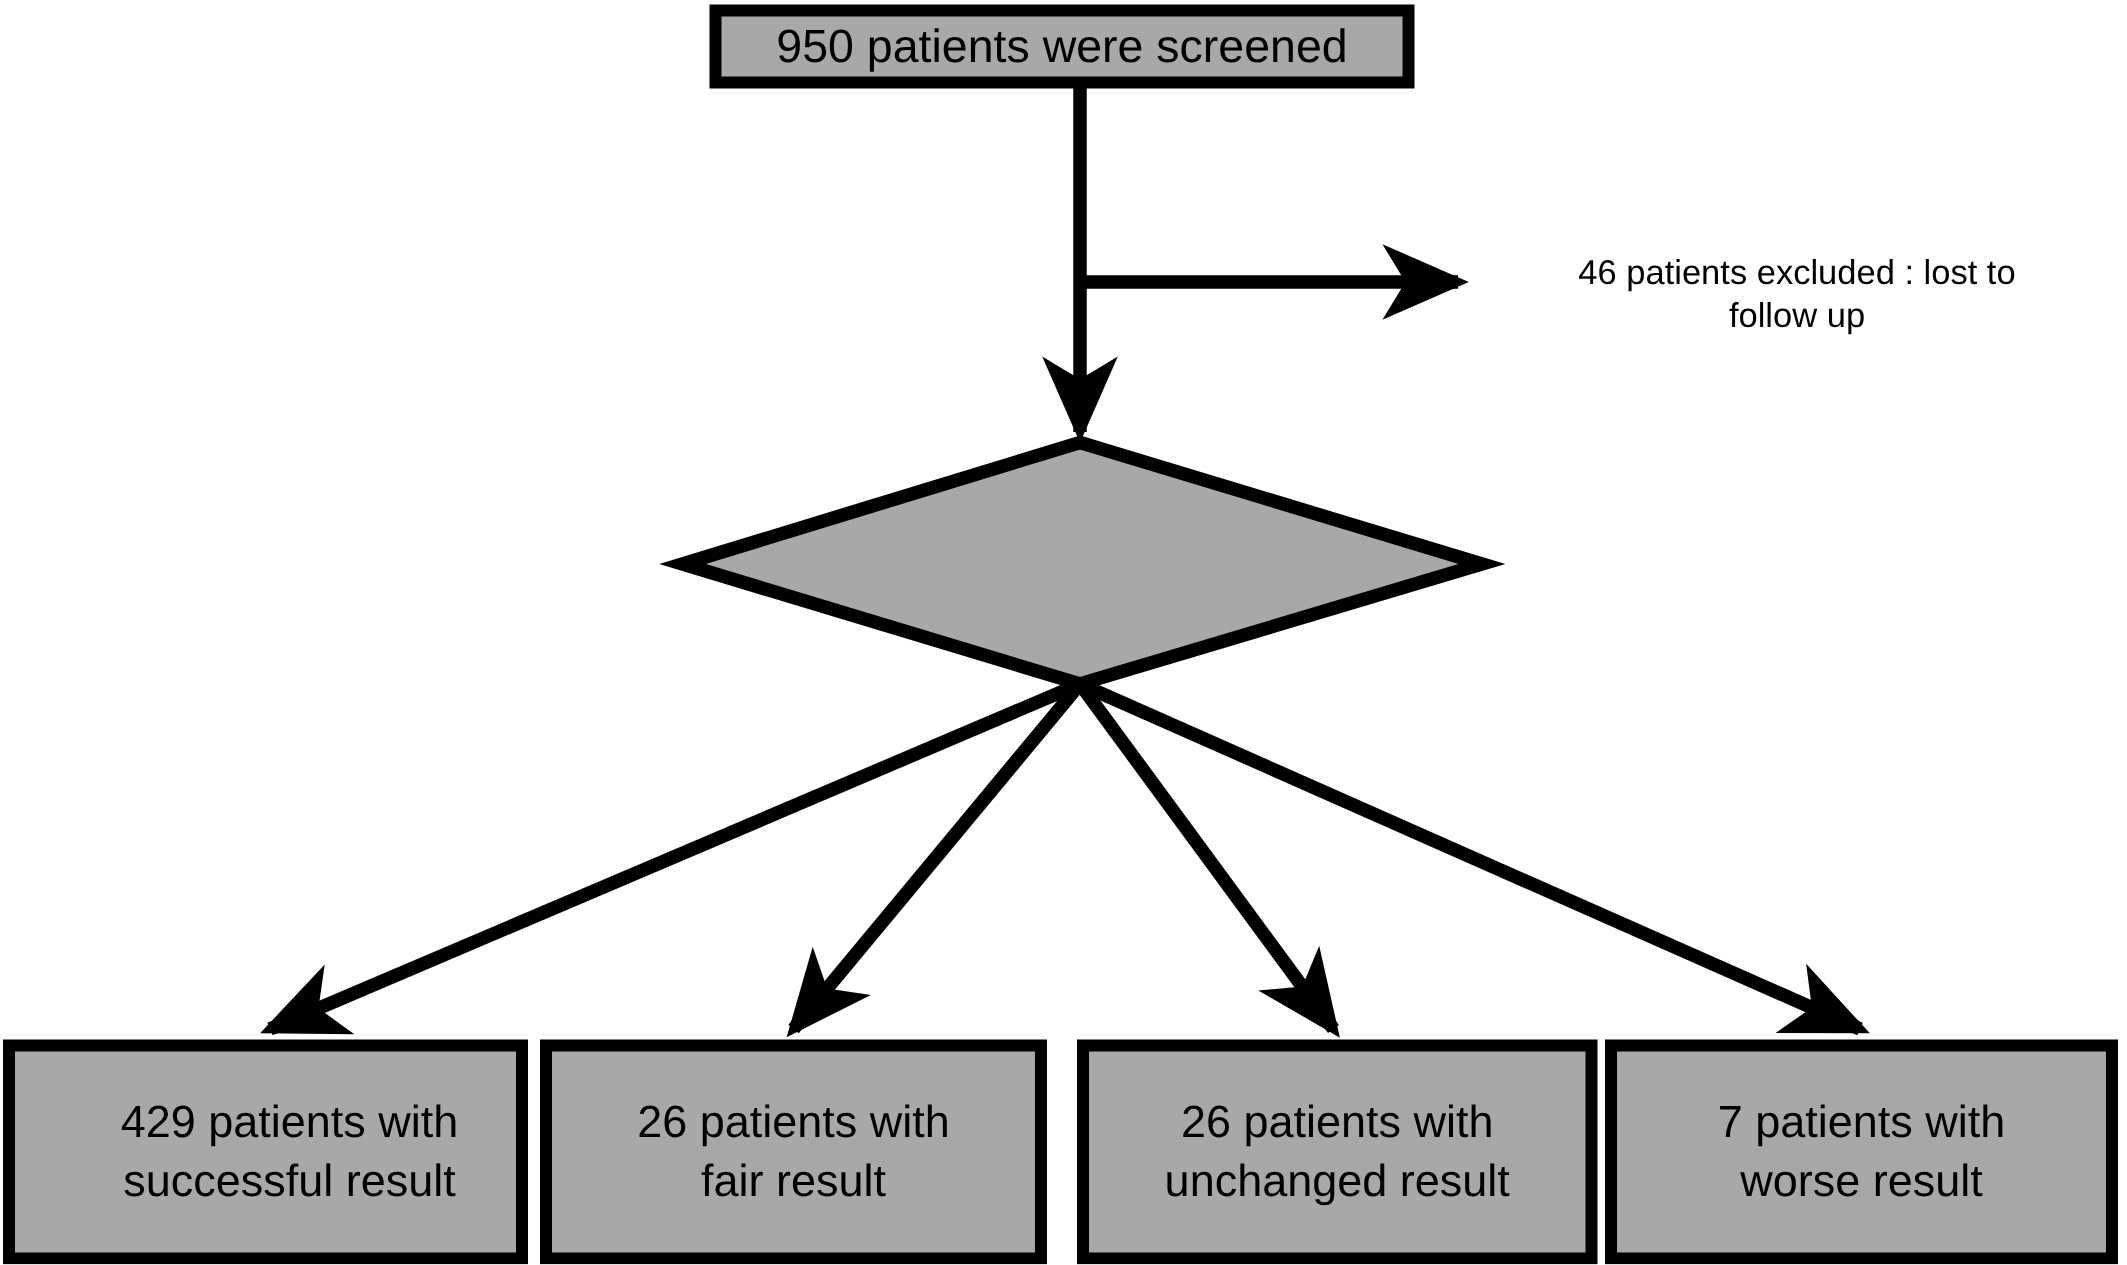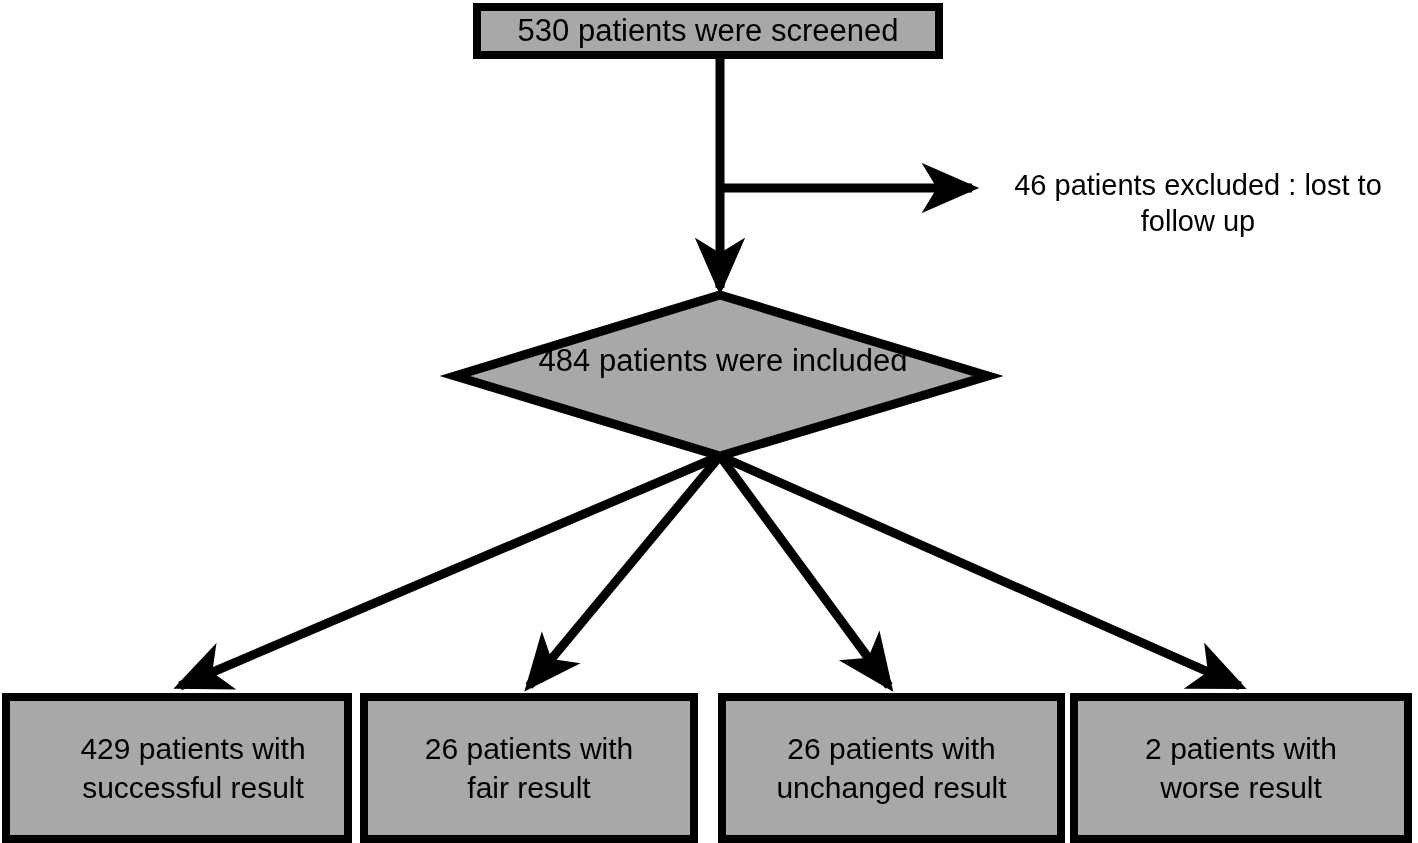--- a/index.html
+++ b/index.html
@@ -50,21 +50,21 @@
     width: 536px;
     height: 46px;
     font-size: 31px;
   }
   
   #side-note {
     left: 998px;
     top: 167px;
     width: 400px;
     height: 72px;
-    font-size: 29px;
+    font-size: 23px;
     align-items: flex-start;
     line-height: 1.25;
   }
   .result-label {
     font-size: 30px;
     line-height: 1.30;
   }
   #res-0 { left: 20px;    top: 695px; width: 346px; height: 146px; }
   #res-1 { left: 362px;  top: 695px; width: 334px; height: 146px; }
   #res-2 { left: 720px;  top: 695px; width: 343px; height: 146px; }
@@ -94,29 +94,28 @@
     <rect x="477" y="7" width="462" height="48" fill="#A8A8A8" stroke="#000000" stroke-width="8"></rect>
 
     <polygon points="720,295 988,376 720,456 455,376" fill="#A8A8A8" stroke="#000000" stroke-width="9"></polygon>
 
     <rect x="6" y="697" width="342" height="142" fill="#A8A8A8" stroke="#000000" stroke-width="8"></rect>
     <rect x="364" y="697" width="330" height="142" fill="#A8A8A8" stroke="#000000" stroke-width="8"></rect>
     <rect x="722" y="697" width="339" height="142" fill="#A8A8A8" stroke="#000000" stroke-width="8"></rect>
     <rect x="1074" y="697" width="334" height="142" fill="#A8A8A8" stroke="#000000" stroke-width="8"></rect>
   </svg>
 
-  <div class="node-text" id="top-box-wrap">530 patients were screened</div>
+  <div class="node-text" id="top-box-wrap">950 patients were screened</div>
 
   <div class="node-text" id="side-note">46 patients excluded : lost to
 follow up</div>
 
-  <div class="node-text" id="diamond-label">484 patients were included</div>
 
   <div class="node-text result-label" id="res-0">429 patients with
 successful result</div>
   <div class="node-text result-label" id="res-1">26 patients with
 fair result</div>
   <div class="node-text result-label" id="res-2">26 patients with
 unchanged result</div>
-  <div class="node-text result-label" id="res-3">2 patients with
+  <div class="node-text result-label" id="res-3">7 patients with
 worse result</div>
 
 </div>
 
 </body></html>

